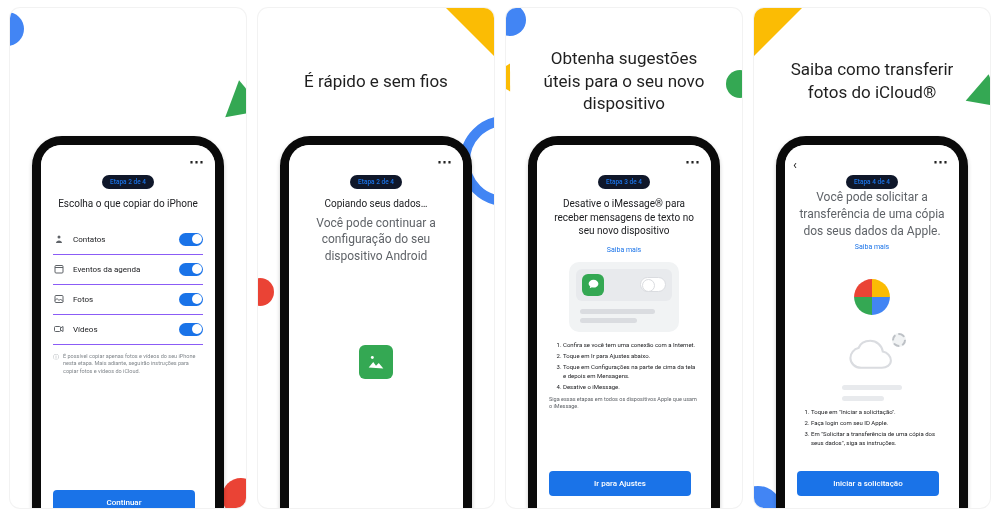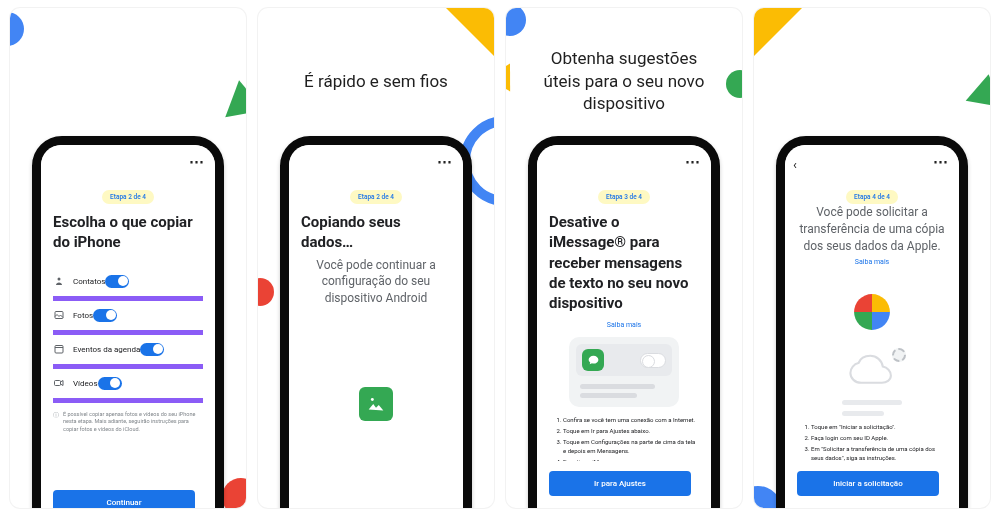--- a/index.html
+++ b/index.html
@@ -96,32 +96,32 @@
       font-size: 15px;
       letter-spacing: 1px;
       color: #222;
       font-weight: 700;
     }
     .back-chev {
       position:absolute; left:8px; top:12px; font-size:13px; color:#222;
     }
     .step-badge {
       align-self: center;
-      margin-top: 17px;
-      background: #fef9c3;
+      margin-top: 2px;
+      background: #0f172a;
       color: #1a73e8;
       font-size: 6.5px;
       font-weight: 500;
       padding: 3px 8px;
       border-radius: 8px;
     }
     .screen-title {
-      text-align: left;
-      font-size: 15px;
-      font-weight: 700;
+      text-align: center;
+      font-size: 10px;
+      font-weight: 400;
       color: #202124;
       padding: 8px 12px 4px 12px;
       line-height: 1.35;
     }
     .screen-sub {
       text-align: center;
       font-size: 12px;
       color: #5f6368;
       padding: 0 12px;
       line-height: 1.4;
@@ -133,23 +133,23 @@
       margin-top: 4px;
     }
     .content-area {
       flex: 1;
       padding: 10px 12px 0 12px;
       overflow: hidden;
     }
     .toggle-row {
       display: flex;
       align-items: center;
-      justify-content: flex-start;
+      justify-content: space-between;
       padding: 8px 0;
-      border-bottom: 5px solid #8b5cf6;
+      border-bottom: 1px solid #8b5cf6;
     }
     .toggle-row:last-child { border-bottom: none; }
     .toggle-left { display:flex; align-items:center; gap:8px; }
     .toggle-icon { width:12px; height:12px; color:#5f6368; display:flex; align-items:center; justify-content:center; }
     .toggle-label { font-size: 8px; color:#202124; }
     .switch {
       width: 24px; height: 13px; background:#1a73e8; border-radius:10px; position:relative;
     }
     .switch::after { content:""; position:absolute; right:1.5px; top:1.5px; width:10px; height:10px; background:#fff; border-radius:50%; }
     .hint {
@@ -224,37 +224,37 @@
                 </svg>
             </span>
             <span class="toggle-label">Contatos</span>
           </div>
           <div class="switch"></div>
         </div>
         <div class="toggle-row">
           <div class="toggle-left">
             <span class="toggle-icon">
               <svg viewBox="0 0 24 24" fill="none" stroke="currentColor" stroke-width="2">
+                  <rect x="4" y="5" width="16" height="15" rx="2"></rect>
+                  <path d="M4 9h16"></path>
+                </svg>
+            </span>
+            <span class="toggle-label">Eventos da agenda</span>
+          </div>
+          <div class="switch"></div>
+        </div>
+        <div class="toggle-row">
+          <div class="toggle-left">
+            <span class="toggle-icon">
+              <svg viewBox="0 0 24 24" fill="none" stroke="currentColor" stroke-width="2">
                   <rect x="4" y="5" width="16" height="14" rx="2"></rect>
                   <path d="M4 15l4-4 4 4 3-3 5 5"></path>
                 </svg>
             </span>
             <span class="toggle-label">Fotos</span>
-          </div>
-          <div class="switch"></div>
-        </div>
-        <div class="toggle-row">
-          <div class="toggle-left">
-            <span class="toggle-icon">
-              <svg viewBox="0 0 24 24" fill="none" stroke="currentColor" stroke-width="2">
-                  <rect x="4" y="5" width="16" height="15" rx="2"></rect>
-                  <path d="M4 9h16"></path>
-                </svg>
-            </span>
-            <span class="toggle-label">Eventos da agenda</span>
           </div>
           <div class="switch"></div>
         </div>
         <div class="toggle-row">
           <div class="toggle-left">
             <span class="toggle-icon">
               <svg viewBox="0 0 24 24" fill="none" stroke="currentColor" stroke-width="2">
                   <rect x="3" y="7" width="12" height="10" rx="2"></rect>
                   <path d="M15 10l5-3v10l-5-3"></path>
                 </svg>
@@ -345,20 +345,21 @@
       </div>
       <div class="skip-link">Pular</div>
     </div>
   </div>
 </div>
 
 <div class="panel p4">
   <div class="deco d-ycorner"></div>
   <div class="deco d-tri"></div>
   <div class="deco circle d-blue"></div>
+  <div class="panel-title">Saiba como transferir fotos do iCloud®</div>
   <div class="phone">
     <div class="notch"></div>
     <div class="screen">
       <div class="topbar">
         <span class="back-chev">‹</span>
         <span class="more-dots">⋯</span>
       </div>
       <div class="step-badge">Etapa 4 de 4</div>
       <div class="screen-sub">Você pode solicitar a transferência de uma cópia dos seus dados da Apple.</div>
       <div class="screen-link">Saiba mais</div>

